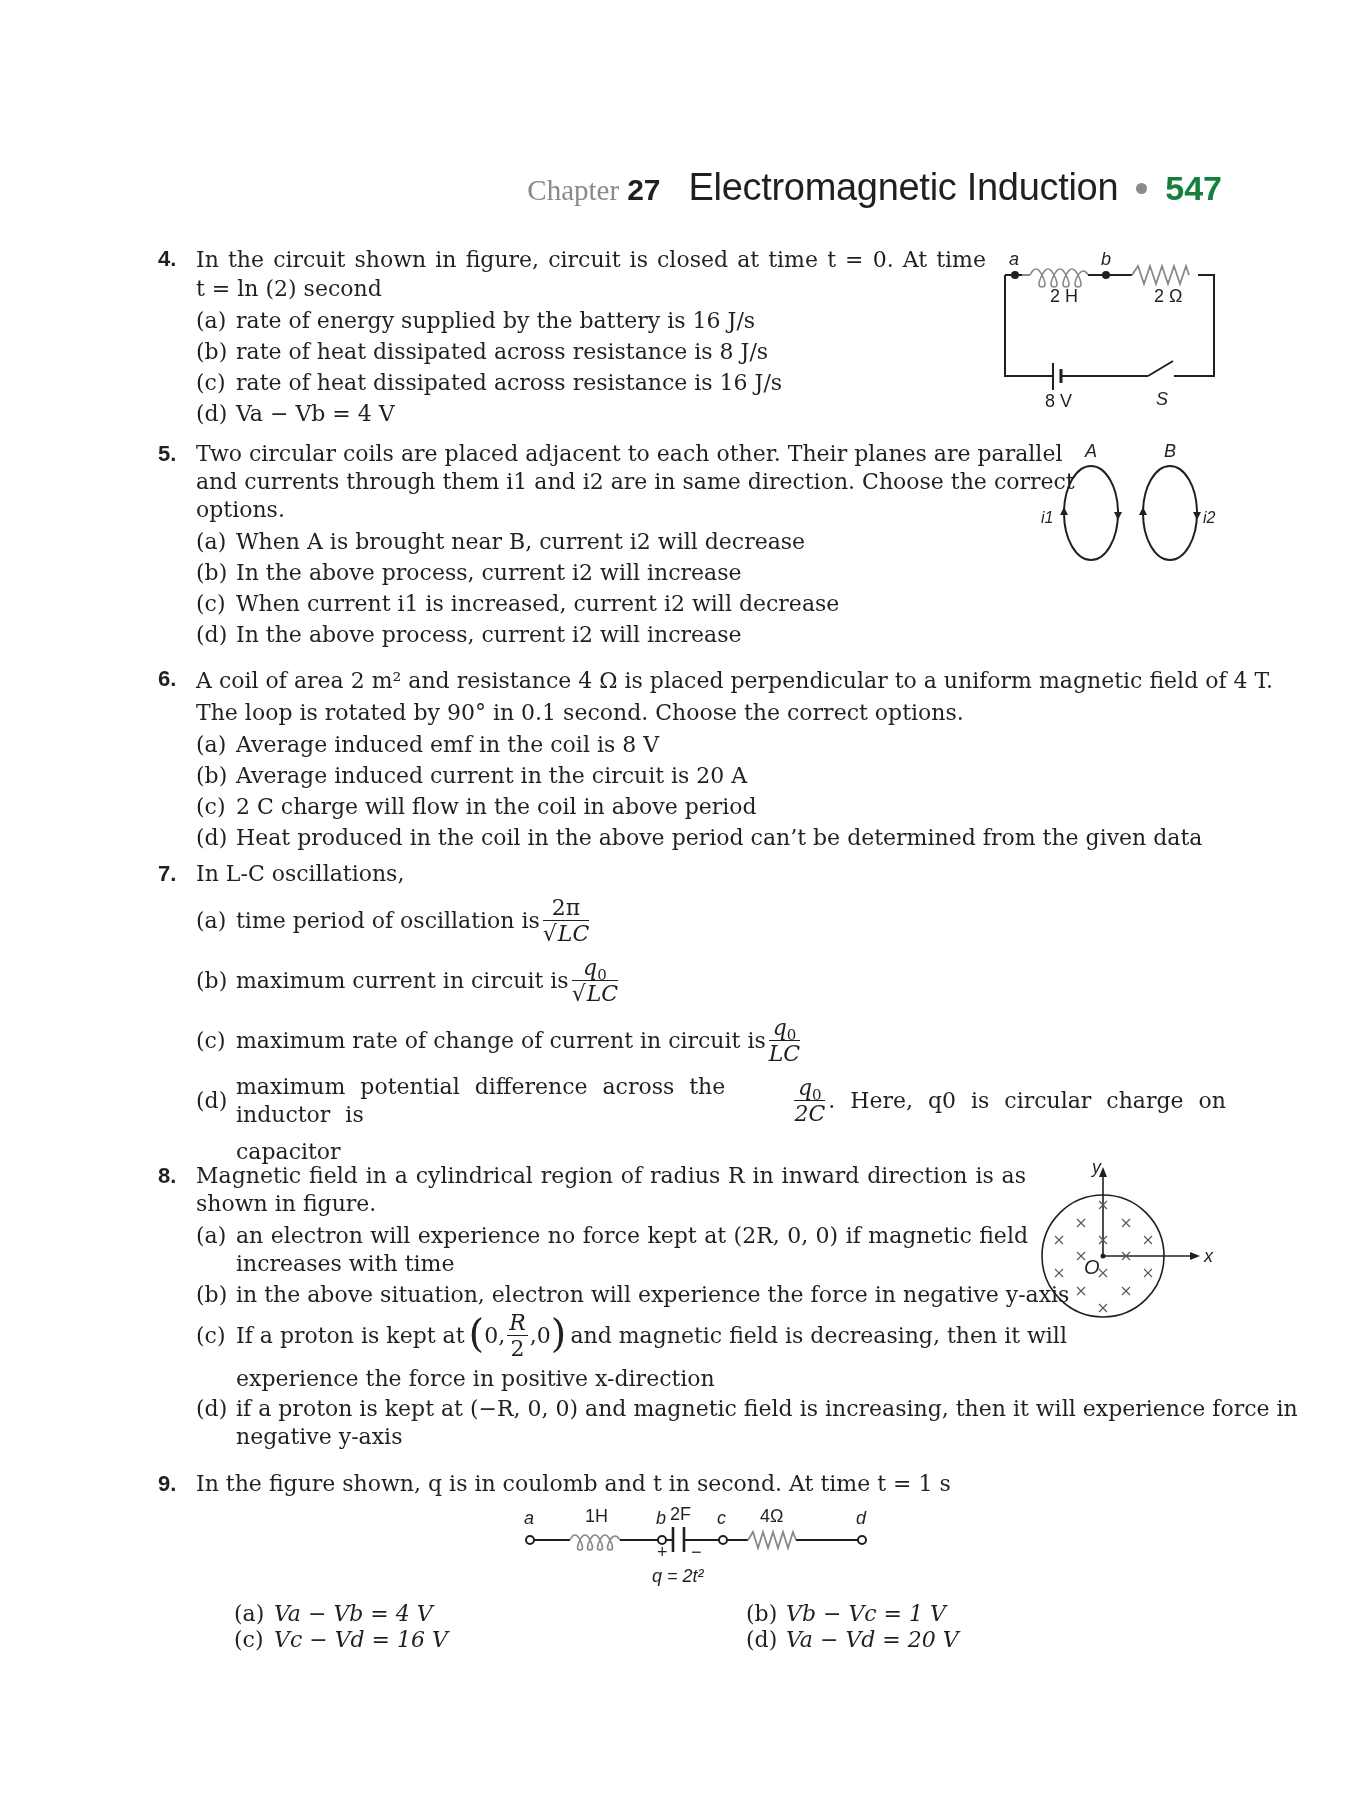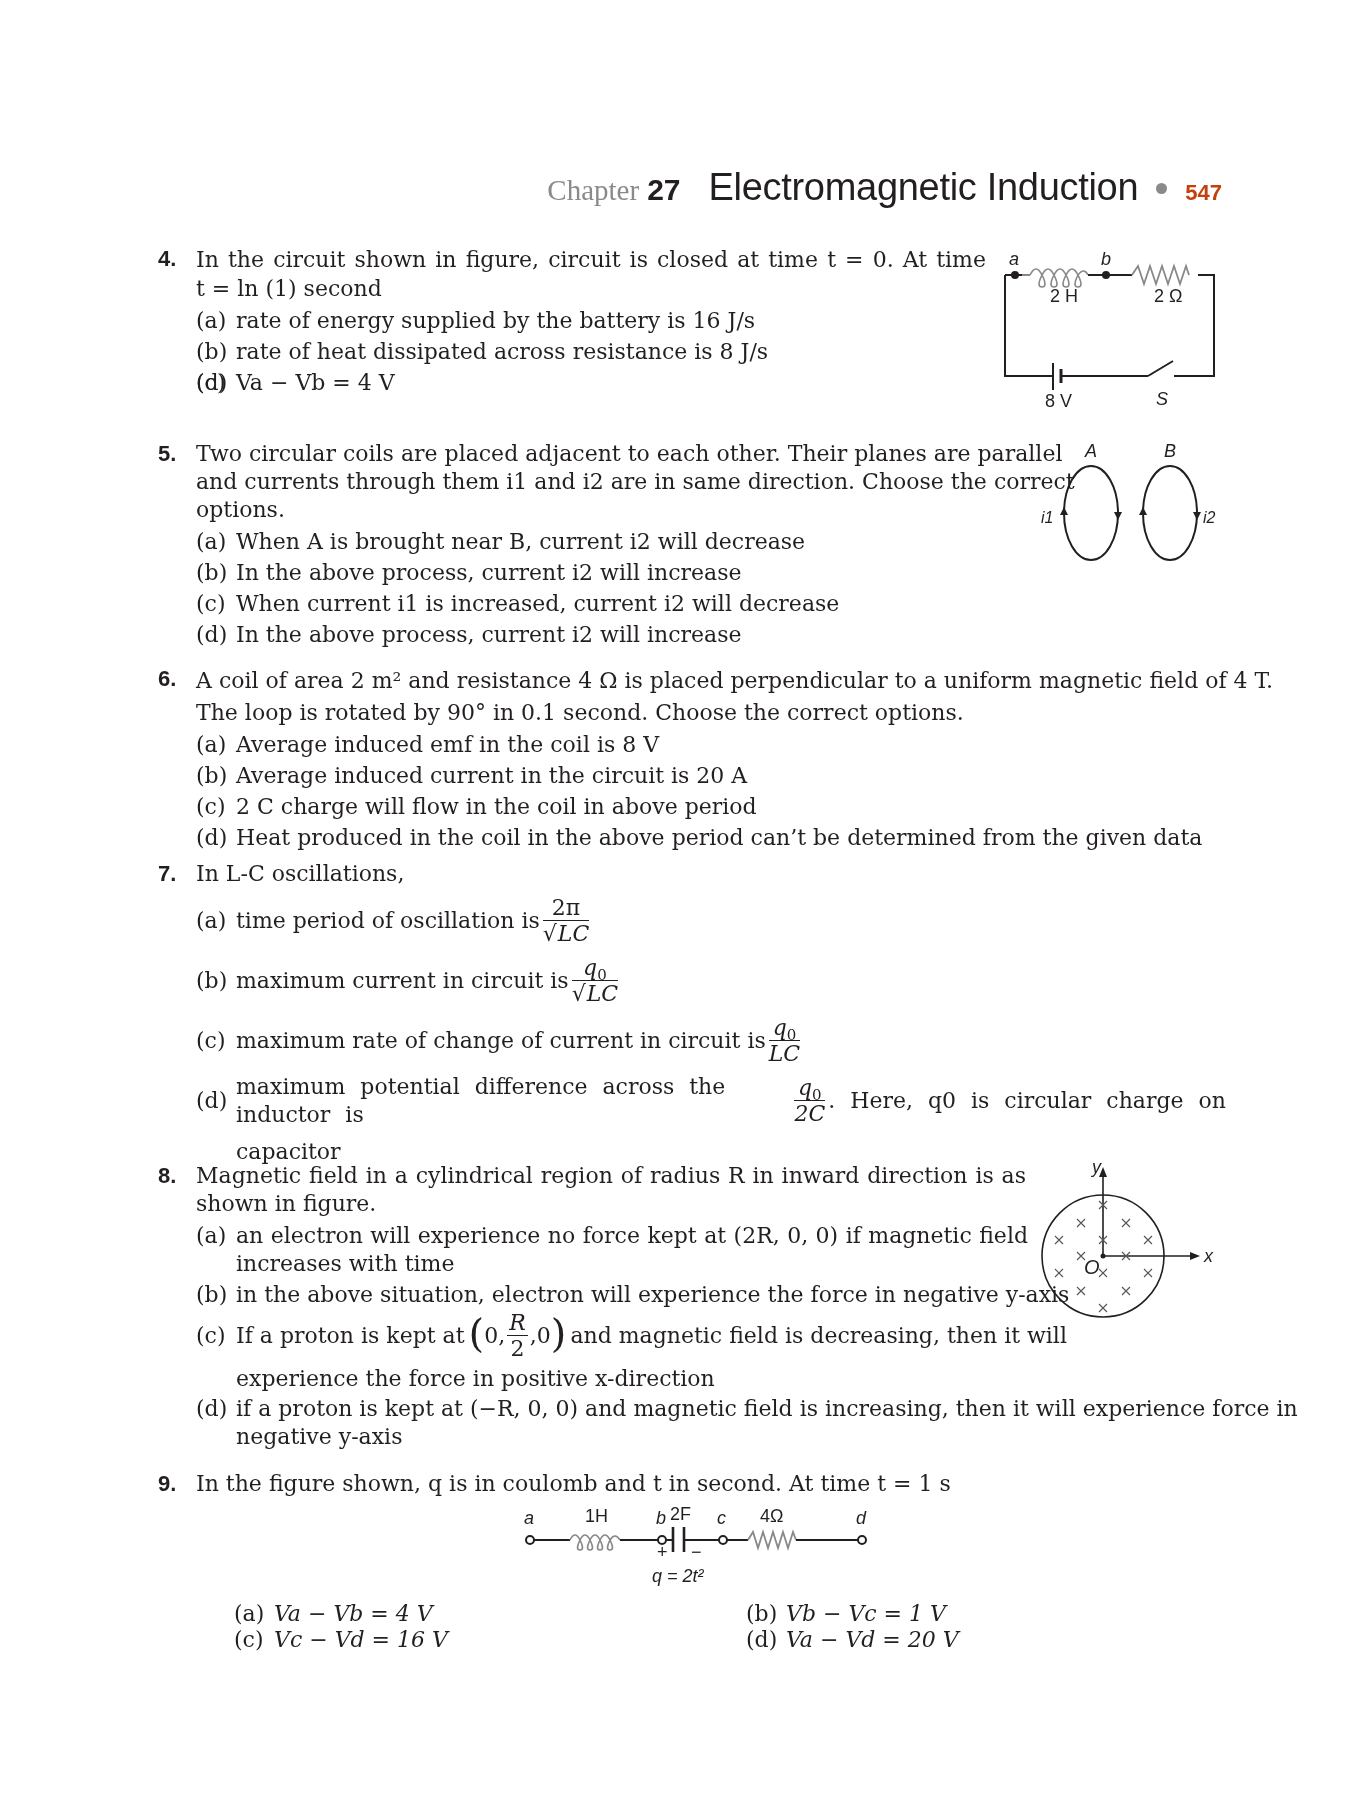--- a/index.html
+++ b/index.html
@@ -4,21 +4,21 @@
 <style>
   html, body { margin:0; padding:0; background:#ffffff; }
   body { width:1350px; height:1800px; position:relative; overflow:hidden;
          font-family:"DejaVu Serif", "Liberation Serif", serif; color:#231f20; }
   .abs { position:absolute; }
   .header { position:absolute; top:166px; right:128px; white-space:nowrap; display:flex; align-items:baseline; }
   .hdr-chapter { font-family:"Liberation Serif", serif; color:#8a8a8a; font-size:29px; }
   .hdr-num { font-family:"Liberation Sans", sans-serif; font-weight:bold; font-size:30px; color:#231f20; margin-left:8px; }
   .hdr-title { font-family:"Liberation Sans", sans-serif; font-size:38px; color:#231f20; margin-left:28px; letter-spacing:-0.3px; }
   .hdr-dot { display:inline-block; width:11px; height:11px; border-radius:50%; background:#8a8a8a; margin:0 18px 0 18px; position:relative; top:-6px; }
-  .hdr-page { font-family:"Liberation Sans", sans-serif; font-weight:bold; font-size:22px; color:#c2410c; }
+  .hdr-page { font-family:"Liberation Sans", sans-serif; font-weight:bold; font-size:34px; color:#15803d; }
 
   .q { position:absolute; left:158px; font-size:22px; line-height:28px; }
   .qnum { position:absolute; left:0; top:0; font-family:"Liberation Sans", sans-serif; font-weight:bold; font-size:22px; }
   .qtext { margin-left:38px; }
   .opt { margin-left:38px; position:relative; padding-left:40px; }
   .opt .lbl { position:absolute; left:0; top:0; }
   .just { text-align:justify; text-align-last:justify; }
   i.m { font-style:italic; }
   sub { font-size:15px; vertical-align:-5px; line-height:0; }
   .frac { display:inline-block; vertical-align:middle; text-align:center; margin:0 3px; }
@@ -39,24 +39,24 @@
   <span class="hdr-dot"></span>
   <span class="hdr-page">547</span>
 </div>
 
 <div class="q" style="top:245px; width:830px;">
   <span class="qnum">4.</span>
   <div class="qtext just" style="width:790px; line-height:30px;">
     <span>In the circuit shown in figure, circuit is closed at time</span>
     <span>t = 0. At time</span>
   </div>
-  <div class="qtext" style="line-height:28px;">t = ln (1) second</div>
+  <div class="qtext" style="line-height:28px;">t = ln (2) second</div>
   <div class="opt" style="margin-top:4px;"><span class="lbl">(a)</span><span>rate of energy supplied by the battery is 16 J/s</span></div>
   <div class="opt" style="margin-top:3px;"><span class="lbl">(b)</span><span>rate of heat dissipated across resistance is 8 J/s</span></div>
-  <div class="opt" style="margin-top:3px;"><span class="lbl">(c)</span></div>
+  <div class="opt" style="margin-top:3px;"><span class="lbl">(c)</span><span>rate of heat dissipated across resistance is 16 J/s</span></div>
   <div class="opt" style="margin-top:3px;"><span class="lbl">(d)</span><span>Va − Vb = 4 V</span></div>
 </div>
 
 <svg class="abs" style="left:1000px; top:245px;" width="230" height="170" viewBox="0 0 230 170">
   <g stroke="#231f20" stroke-width="2" fill="none">
     <path d="M5 30 H22"></path>
     <path d="M22 30 H30" stroke="#888"></path>
     <path d="M30 30 q6 -12 12 0 q6 12 0 12 q-6 0 0 -12 q6 -12 12 0 q6 12 0 12 q-6 0 0 -12 q6 -12 12 0 q6 12 0 12 q-6 0 0 -12 q6 -12 12 0 q6 12 0 12 q-6 0 0 -12 q6 -8 10 0" stroke="#888" stroke-width="1.6"></path>
     <path d="M88 30 H106"></path>
     <path d="M106 30 H132"></path>

